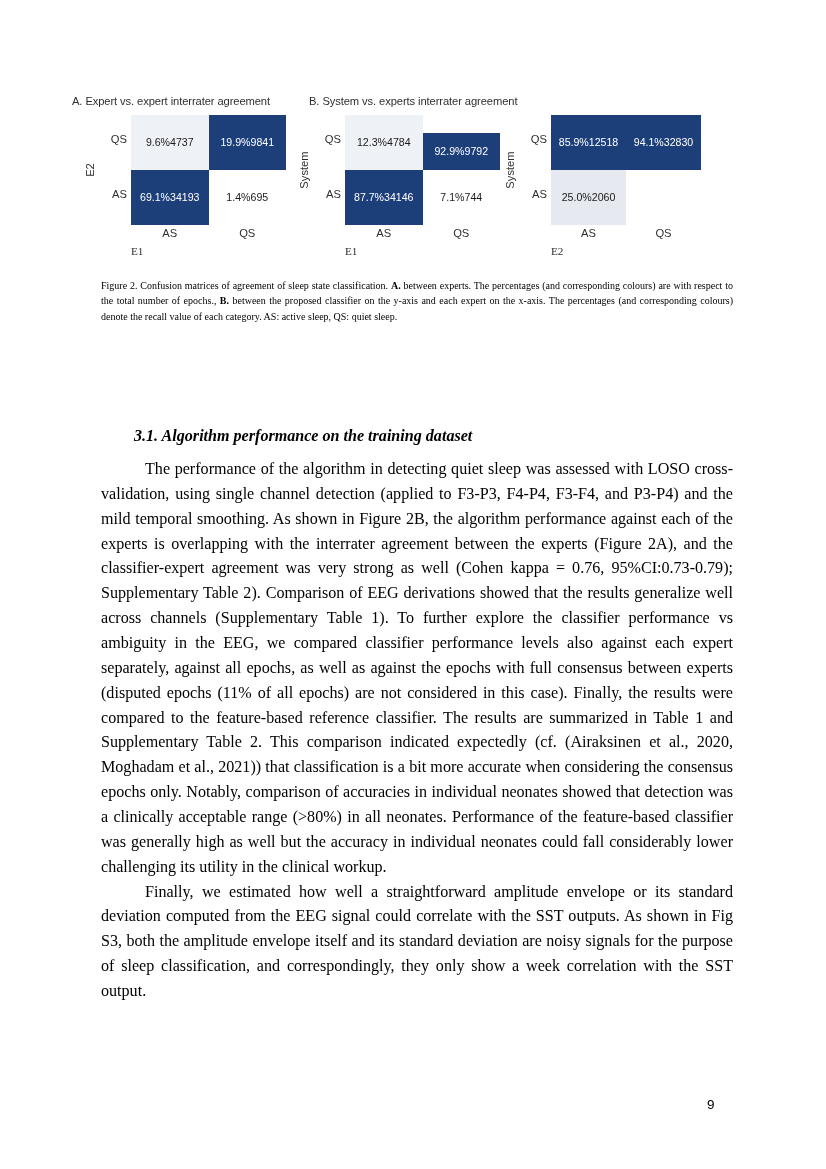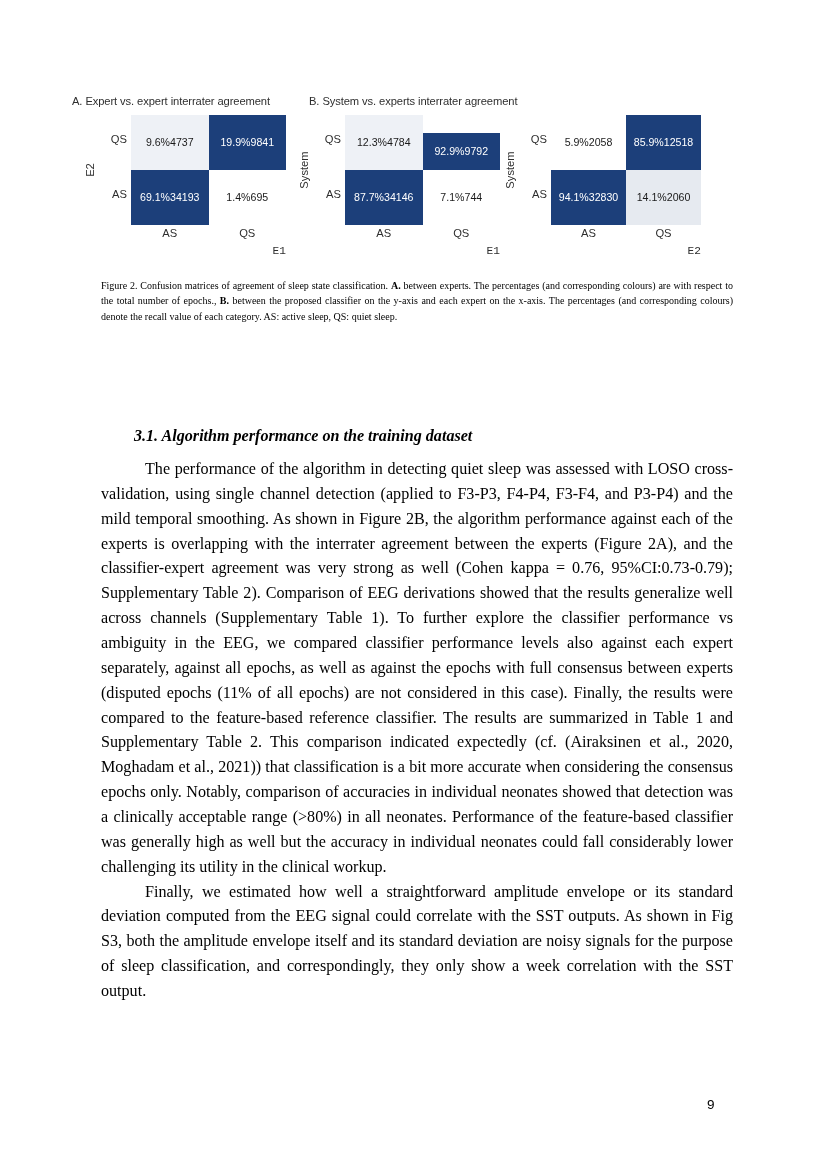--- a/index.html
+++ b/index.html
@@ -129,22 +129,22 @@
     text-align: center;
     font-family: "Liberation Sans", "DejaVu Sans", sans-serif;
     font-size: 11.2px;
     color: #2e2e2e;
   }
   .cm-xlabel {
     position: absolute;
     left: 0;
     top: 130px;
     width: 155px;
-    text-align: right;
-    font-family: Liberation Mono, monospace;
+    text-align: left;
+    font-family: Liberation Serif, serif;
     font-size: 11.2px;
     color: #2e2e2e;
   }
   .cm.m3 .cm-xlabel { width: 150px; }
 
   
   .caption {
     position: absolute;
     left: 101px;
     top: 278px;
@@ -268,34 +268,30 @@
     </div>
 
     <div class="cm m3">
       <div class="cm-body">
         <div class="cm-ylabel">
           <span>System</span>
         </div>
         <div class="cm-ytick r0">QS</div>
         <div class="cm-ytick r1">AS</div>
         <div class="cm-grid">
-          <div class="cell" style="background: rgb(255, 255, 255); color: rgb(26, 26, 26);">
-            <span class="pct">5.9%</span>
-            <span class="cnt">2058</span>
-          </div>
           <div class="cell" style="background: rgb(28, 63, 122); color: rgb(255, 255, 255);">
             <span class="pct">85.9%</span>
             <span class="cnt">12518</span>
           </div>
           <div class="cell" style="background: rgb(28, 63, 122); color: rgb(255, 255, 255);">
             <span class="pct">94.1%</span>
             <span class="cnt">32830</span>
           </div>
           <div class="cell" style="background: rgb(230, 234, 240); color: rgb(26, 26, 26);">
-            <span class="pct">14.1%</span>
+            <span class="pct">25.0%</span>
             <span class="cnt">2060</span>
           </div>
         </div>
         <div class="cm-xticks">
           <div>AS</div>
           <div>QS</div>
         </div>
         <div class="cm-xlabel">E2</div>
       </div>
     </div>

